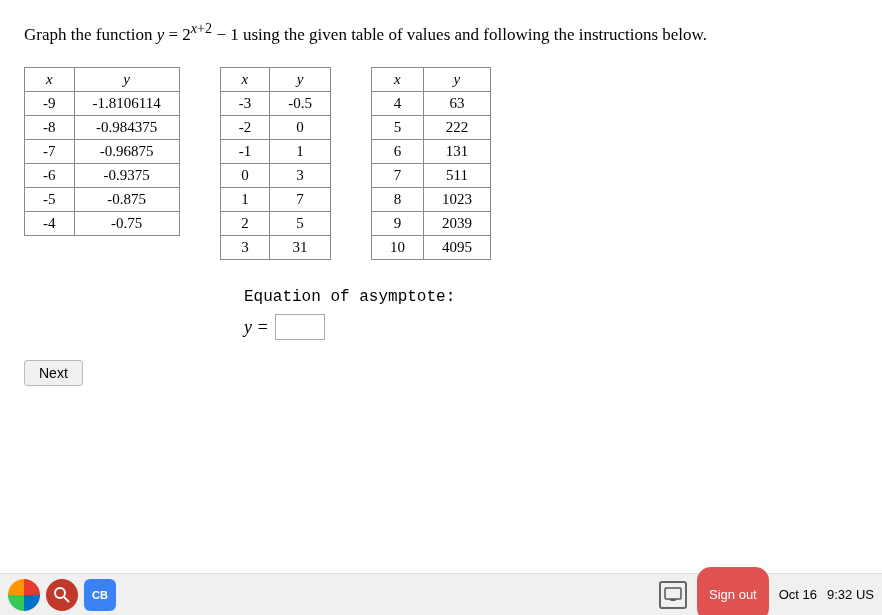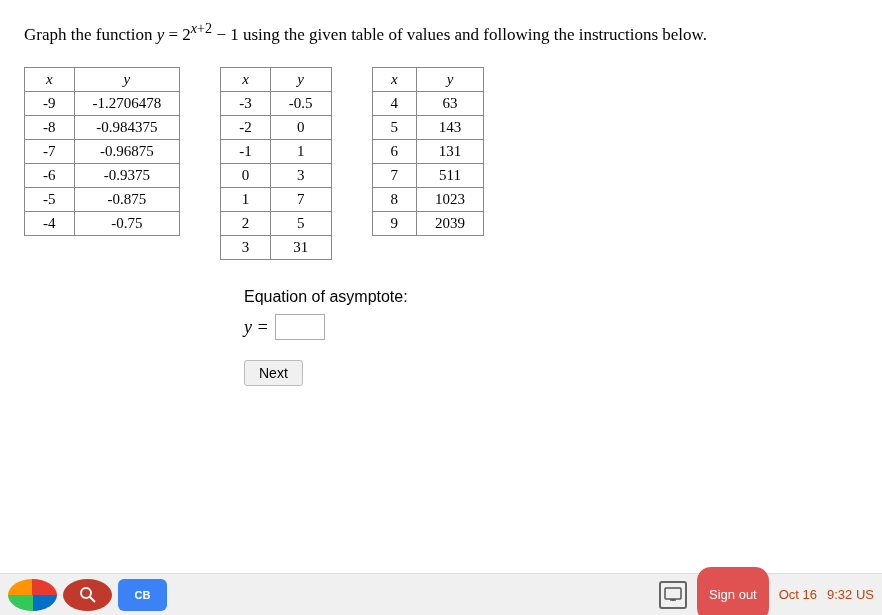--- a/index.html
+++ b/index.html
@@ -42,40 +42,39 @@
       font-weight: normal;
       background: #fff;
     }
     .asymptote-section {
       margin-left: 220px;
       margin-bottom: 20px;
     }
     .asymptote-label {
       font-size: 16px;
       margin-bottom: 8px;
-      font-family: Liberation Sans, sans-serif;
+      font-family: Liberation Mono, monospace;
     }
     .asymptote-input-row {
       display: flex;
       align-items: center;
       gap: 6px;
       font-size: 18px;
       font-style: italic;
       font-family: 'Times New Roman', Times, serif;
     }
     .asymptote-input {
       width: 50px;
       height: 26px;
       border: 1.5px solid #aaa;
       outline: none;
       font-size: 16px;
       font-family: 'Times New Roman', Times, serif;
     }
     .next-btn-row {
-      margin-left: 220px;
       margin-top: 12px;
     }
     .next-btn {
       font-size: 14px;
       padding: 4px 14px;
       background: #f0f0f0;
       border: 1px solid #bbb;
       border-radius: 3px;
       cursor: pointer;
       font-family: Arial, sans-serif;
@@ -93,21 +92,21 @@
       padding: 0 8px;
       border-top: 1px solid #ddd;
     }
     .taskbar-icons {
       display: flex;
       align-items: center;
       gap: 6px;
       flex: 1;
     }
     .taskbar-icon {
-      width: 49px;
+      width: 32px;
       height: 32px;
       border-radius: 50%;
       display: flex;
       align-items: center;
       justify-content: center;
       cursor: pointer;
       text-align: right;
     }
     .icon-safari {
       background: conic-gradient(from 0deg, #e63b2e 0deg 90deg, #0070c9 90deg 180deg, #34c759 180deg 270deg, #ff9500 270deg 360deg);
@@ -144,21 +143,21 @@
       color: white;
       padding: 20px 12px;
       border-radius: 14px;
       font-size: 13px;
       cursor: pointer;
       font-family: Arial, sans-serif;
       border: none;
     }
     .date-time {
       font-size: 13px;
-      color: #c2410c;
+      color: #000000;
       font-family: Arial, sans-serif;
     }
   </style>
 </head>
 <body>
 
 <div class="main-content">
   <div class="problem-text">
     Graph the function <span><i>y</i> = 2<sup><i>x</i>+2</sup> − 1</span> using the given table of values and following the instructions below.
   </div>
@@ -168,21 +167,21 @@
     <table>
       <thead>
         <tr>
           <th><i>x</i></th>
           <th><i>y</i></th>
         </tr>
       </thead>
       <tbody id="table1-body">
           <tr>
             <td>-9</td>
-            <td>-1.2706478</td>
+            <td>-1.8106114</td>
           </tr>
           <tr>
             <td>-8</td>
             <td>-0.984375</td>
           </tr>
           <tr>
             <td>-7</td>
             <td>-0.96875</td>
           </tr>
           <tr>
@@ -246,37 +245,41 @@
           <th><i>y</i></th>
         </tr>
       </thead>
       <tbody id="table3-body">
           <tr>
             <td>4</td>
             <td>63</td>
           </tr>
           <tr>
             <td>5</td>
-            <td>143</td>
+            <td>222</td>
           </tr>
           <tr>
             <td>6</td>
             <td>131</td>
           </tr>
           <tr>
             <td>7</td>
             <td>511</td>
           </tr>
           <tr>
             <td>8</td>
             <td>1023</td>
           </tr>
           <tr>
             <td>9</td>
             <td>2039</td>
+          </tr>
+          <tr>
+            <td>10</td>
+            <td>4095</td>
           </tr>
         </tbody>
     </table>
   </div>
 
   <div class="asymptote-section">
     <div class="asymptote-label">Equation of asymptote:</div>
     <div class="asymptote-input-row">
       <span><i>y</i> =</span>
       <input class="asymptote-input" type="text" value="" style="">

